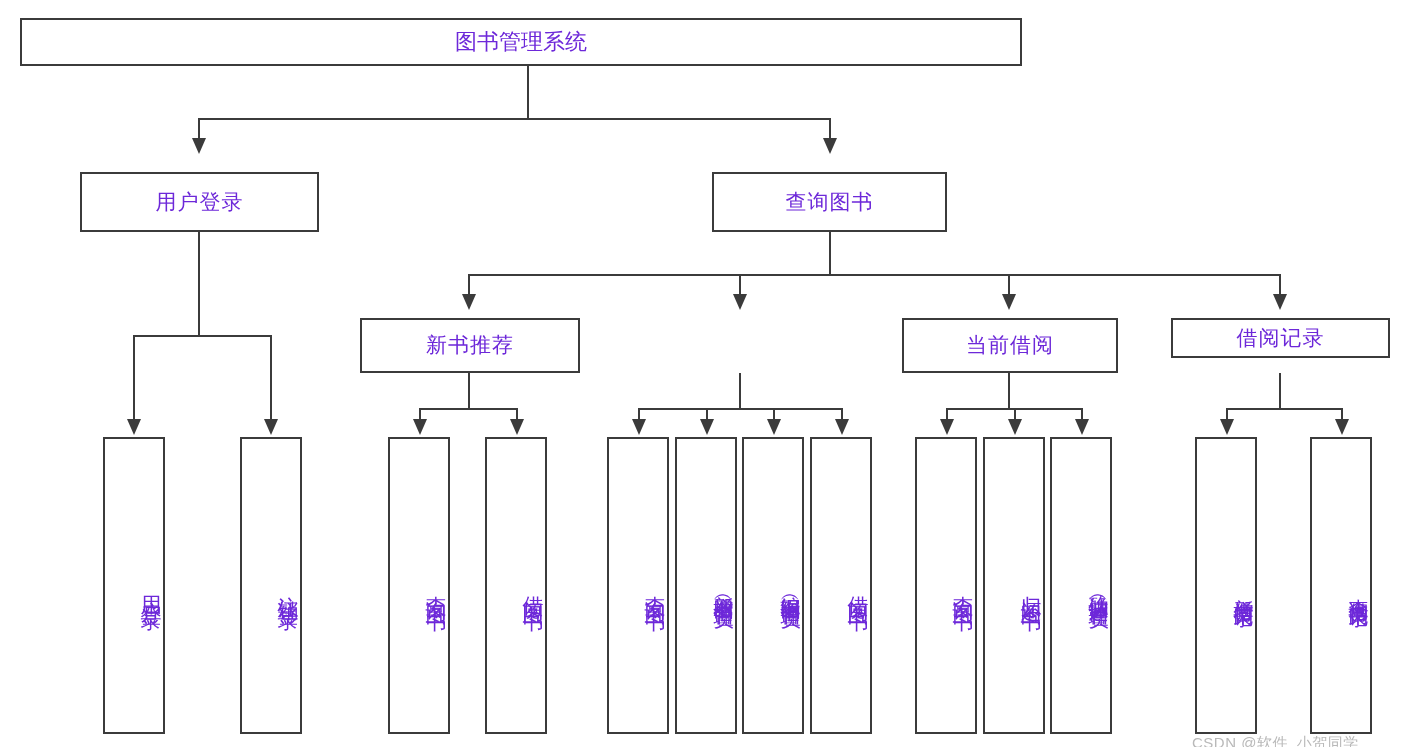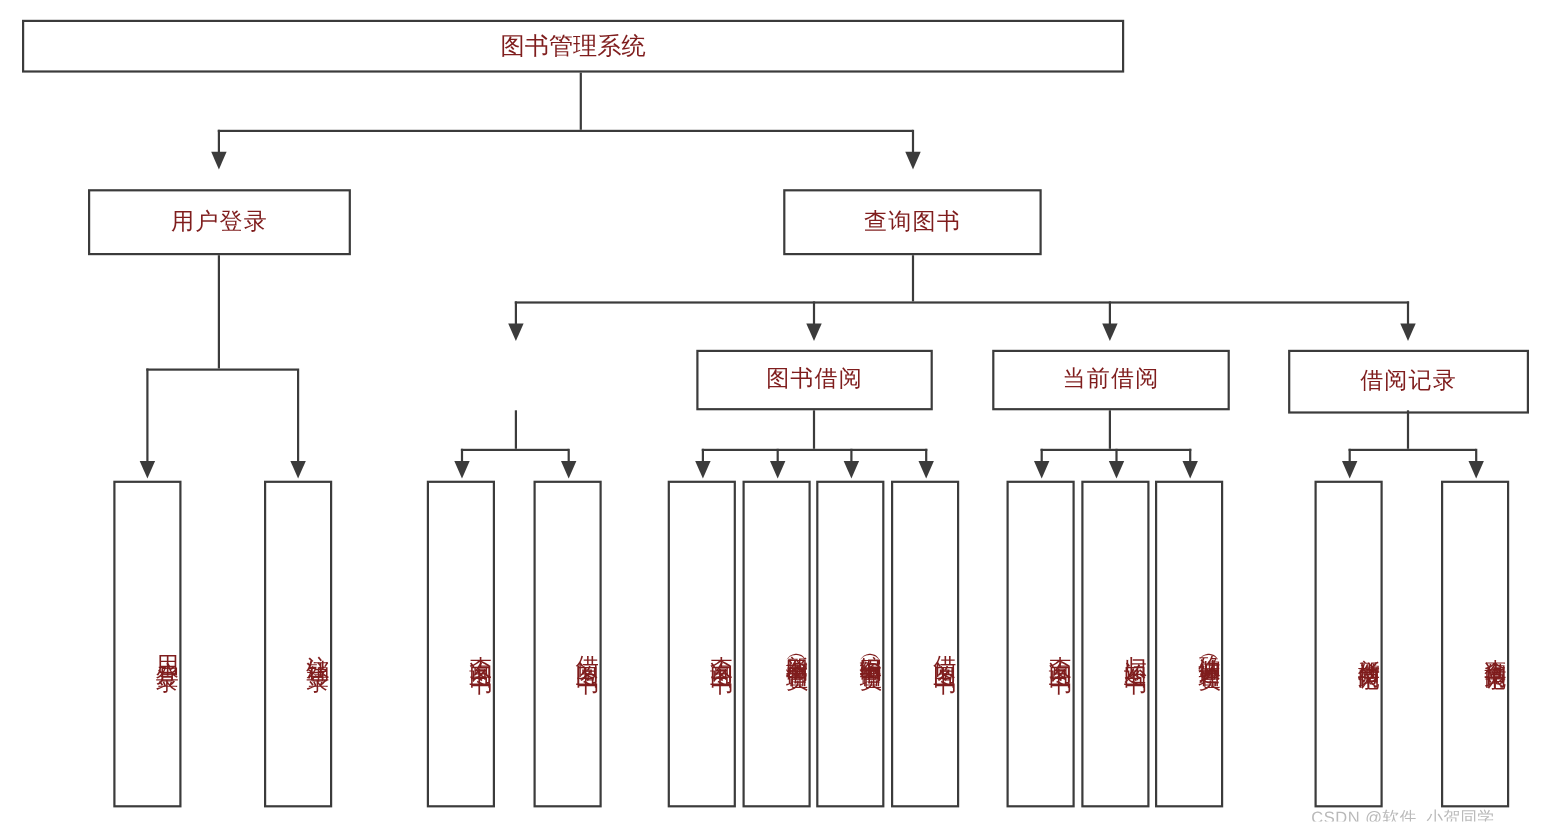--- a/index.html
+++ b/index.html
@@ -18,21 +18,21 @@
   
   .node{
     position:absolute;
     box-sizing:border-box;
     border:2px solid #3b3b3b;
     background:#ffffff;
     display:flex;
     align-items:center;
     justify-content:center;
     text-align:center;
-    color:#7f1d1d;
+    color:#6d28d9;
     line-height:1.18;
   }
   .node.h{            
     font-size:21px;
     letter-spacing:1px;
   }
   .node.root{
     font-size:22px;
   }
   .node.v{            
@@ -101,23 +101,23 @@
 
   <div class="vline" style="left:739px;top:274px;height:22px;"></div>
   <div class="arrow" style="left:733px;top:294px;"></div>
 
   <div class="vline" style="left:1008px;top:274px;height:22px;"></div>
   <div class="arrow" style="left:1002px;top:294px;"></div>
 
   <div class="vline" style="left:1279px;top:274px;height:22px;"></div>
   <div class="arrow" style="left:1273px;top:294px;"></div>
 
-  <div class="node h" style="left:633px;top:318px;width:215px;height:55px;">图书借阅</div>
+  <div class="node h" style="left:360px;top:318px;width:220px;height:55px;">新书推荐</div>
   <div class="node h" style="left:902px;top:318px;width:216px;height:55px;">当前借阅</div>
-  <div class="node h" style="left:1171px;top:318px;width:219px;height:58px;">借阅记录</div>
+  <div class="node h" style="left:1171px;top:318px;width:219px;height:40px;">借阅记录</div>
 
   <div class="vline" style="left:468px;top:373px;height:35px;"></div>
   <div class="hline" style="left:419px;top:408px;width:98px;"></div>
   <div class="vline" style="left:419px;top:408px;height:13px;"></div>
   <div class="arrow" style="left:413px;top:419px;"></div>
   <div class="vline" style="left:516px;top:408px;height:13px;"></div>
   <div class="arrow" style="left:510px;top:419px;"></div>
 
   <div class="vline" style="left:739px;top:373px;height:35px;"></div>
   <div class="hline" style="left:638px;top:408px;width:205px;"></div>

